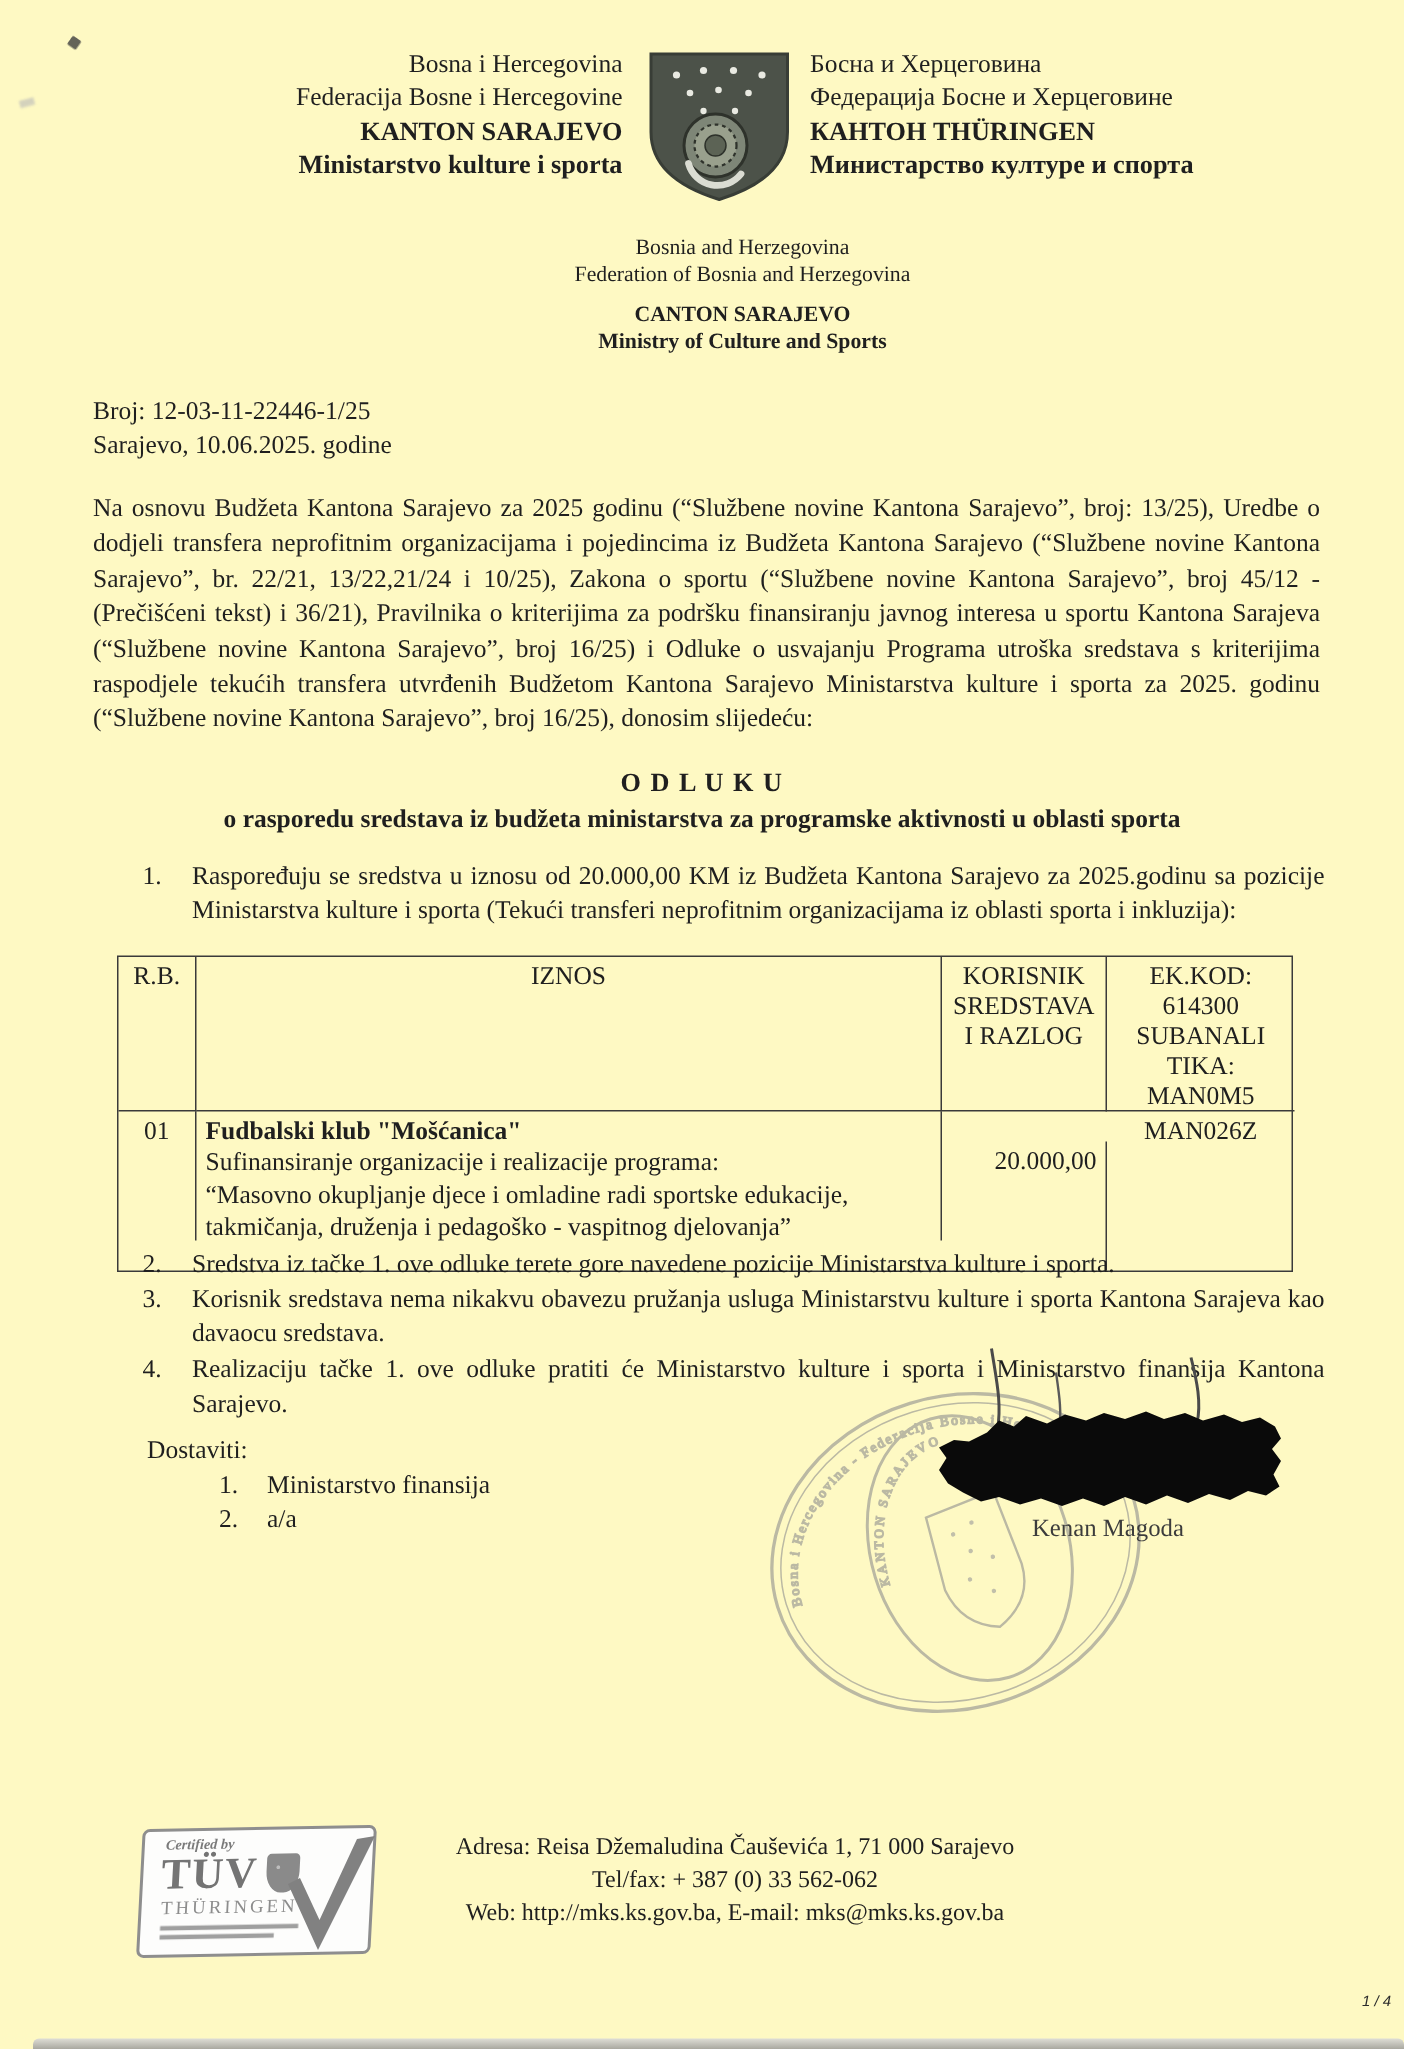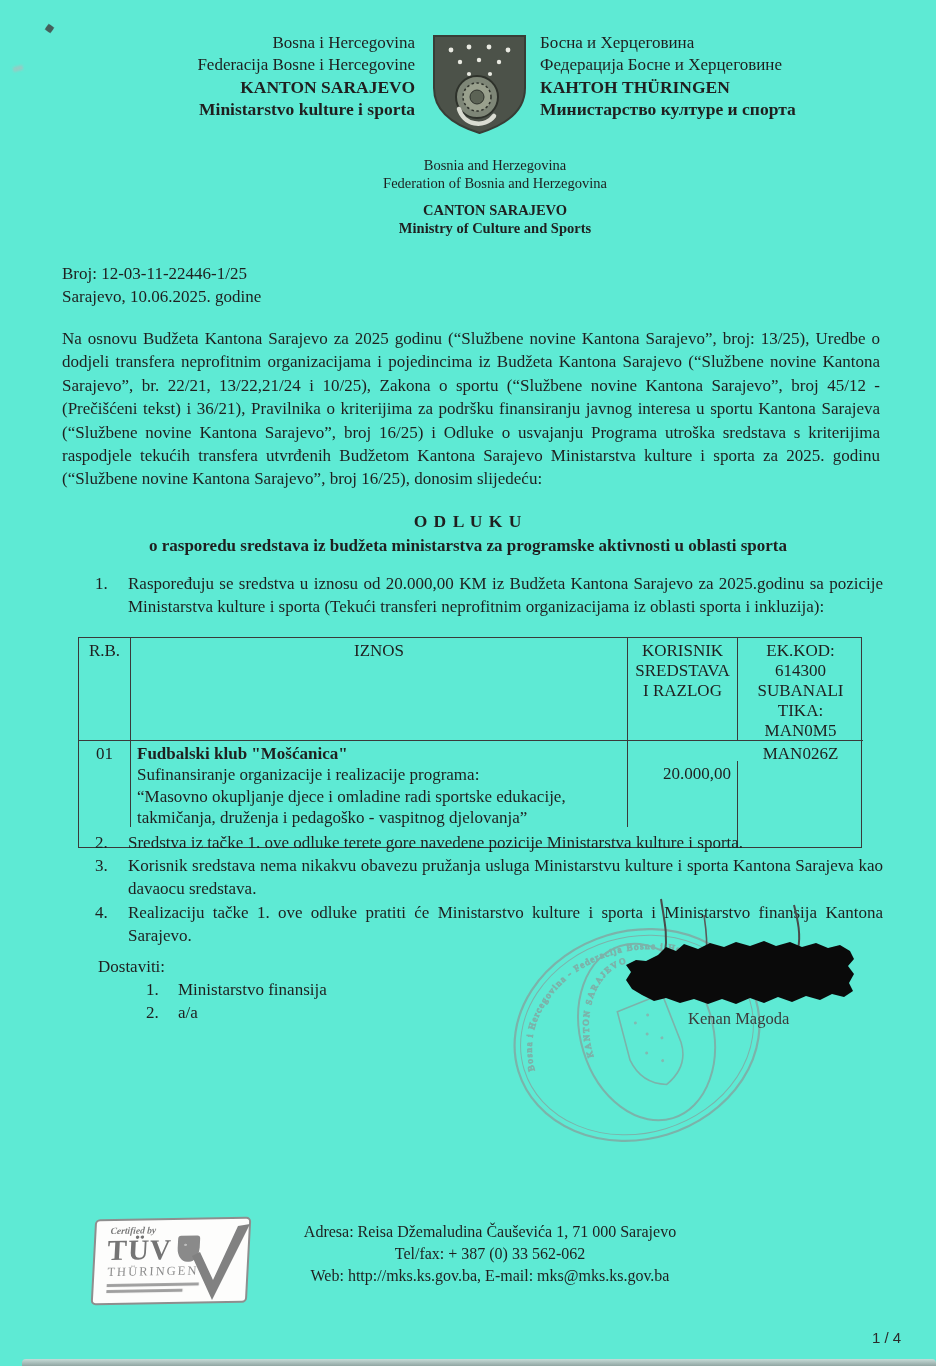--- a/index.html
+++ b/index.html
@@ -1,18 +1,18 @@
 <!DOCTYPE html>
 <html><head>
 <meta charset="utf-8">
 <style>
   html,body{margin:0;padding:0;background:#ffffff;}
   .page{
     position:relative;width:936px;height:1366px;overflow:hidden;
-    background:#5eead4;color:#1f1f1f;
+    background:#fef9c3;color:#1f1f1f;
     font-family:"Liberation Serif","DejaVu Serif",serif;
   }
   
   .lh-left{position:absolute;top:32px;left:0;width:415px;text-align:right;font-size:17px;line-height:22px;}
   .lh-right{position:absolute;top:32px;left:540px;width:380px;text-align:left;font-size:17px;line-height:22px;}
   .lh-left .b,.lh-right .b{font-weight:bold;font-size:17.5px;}
   .crest{position:absolute;top:33px;left:431px;}
   .lh-en{position:absolute;top:156px;left:250px;width:490px;text-align:center;font-size:14.5px;line-height:18px;}
   .lh-en .gap{height:9px;}
   .lh-en .b{font-weight:bold;}
@@ -64,22 +64,22 @@
   .tuv .shield{width:22px;height:26px;margin-left:6px;
     background:radial-gradient(circle at 35% 35%, #bdbdbd 1px, #8a8a8a 1.5px, #8a8a8a 100%);
     border-radius:3px 3px 10px 10px / 3px 3px 14px 14px;}
   .tuv .region{font-size:12.5px;letter-spacing:2px;margin:1px 0 0 13px;color:#8d8d8d;}
   .tuv .tiny{height:3px;background:#9f9f9f;margin:4px 0 0 13px;filter:blur(.4px);}
   .tuv .tiny.a{width:92px;}
   .tuv .tiny.b{width:76px;margin-top:3px;}
   .tuv-check{position:absolute;left:186px;top:1222px;}
   .addr{position:absolute;left:250px;top:1221px;width:480px;text-align:center;
     font-size:16px;line-height:22px;}
-  .pagenum{position:absolute;left:872px;top:1329px;font-size:15px;color:#2b2b2b;
-    font-family:"Liberation Sans","DejaVu Sans",sans-serif;}
+  .pagenum{position:absolute;left:908px;top:1329px;font-size:10px;color:#2b2b2b;
+    font-family:"Liberation Sans","DejaVu Sans",sans-serif;font-style:italic;}
   .bottombar{position:absolute;left:22px;right:0;bottom:0;height:7px;
     background:linear-gradient(to bottom,#d9d9d9,#9a9a9a);border-radius:4px 4px 0 0;opacity:.85;}
   
   .artifact1{position:absolute;left:46px;top:25px;width:7px;height:7px;background:#3e3e3e;
     transform:rotate(35deg);border-radius:1px;opacity:.8;filter:blur(.4px);}
   .artifact2{position:absolute;left:13px;top:66px;width:10px;height:5px;background:#b9b9b9;
     transform:rotate(-15deg);opacity:.6;filter:blur(.8px);}
 </style>
 </head>
 <body>

